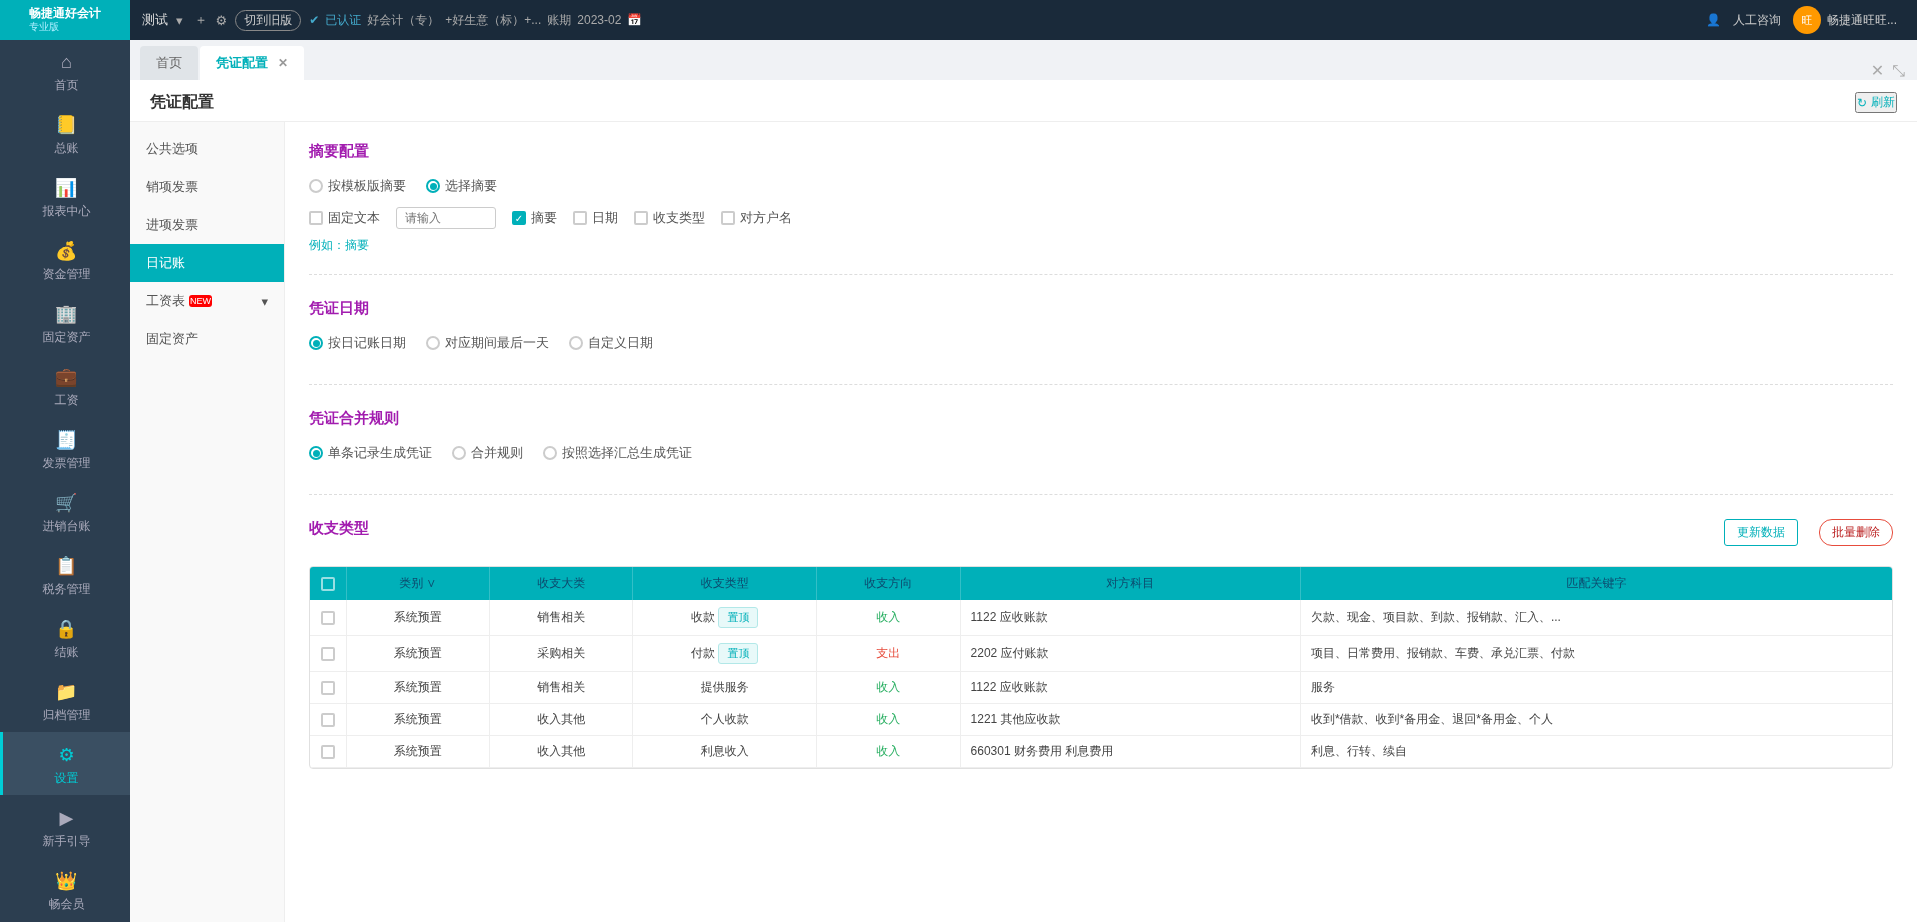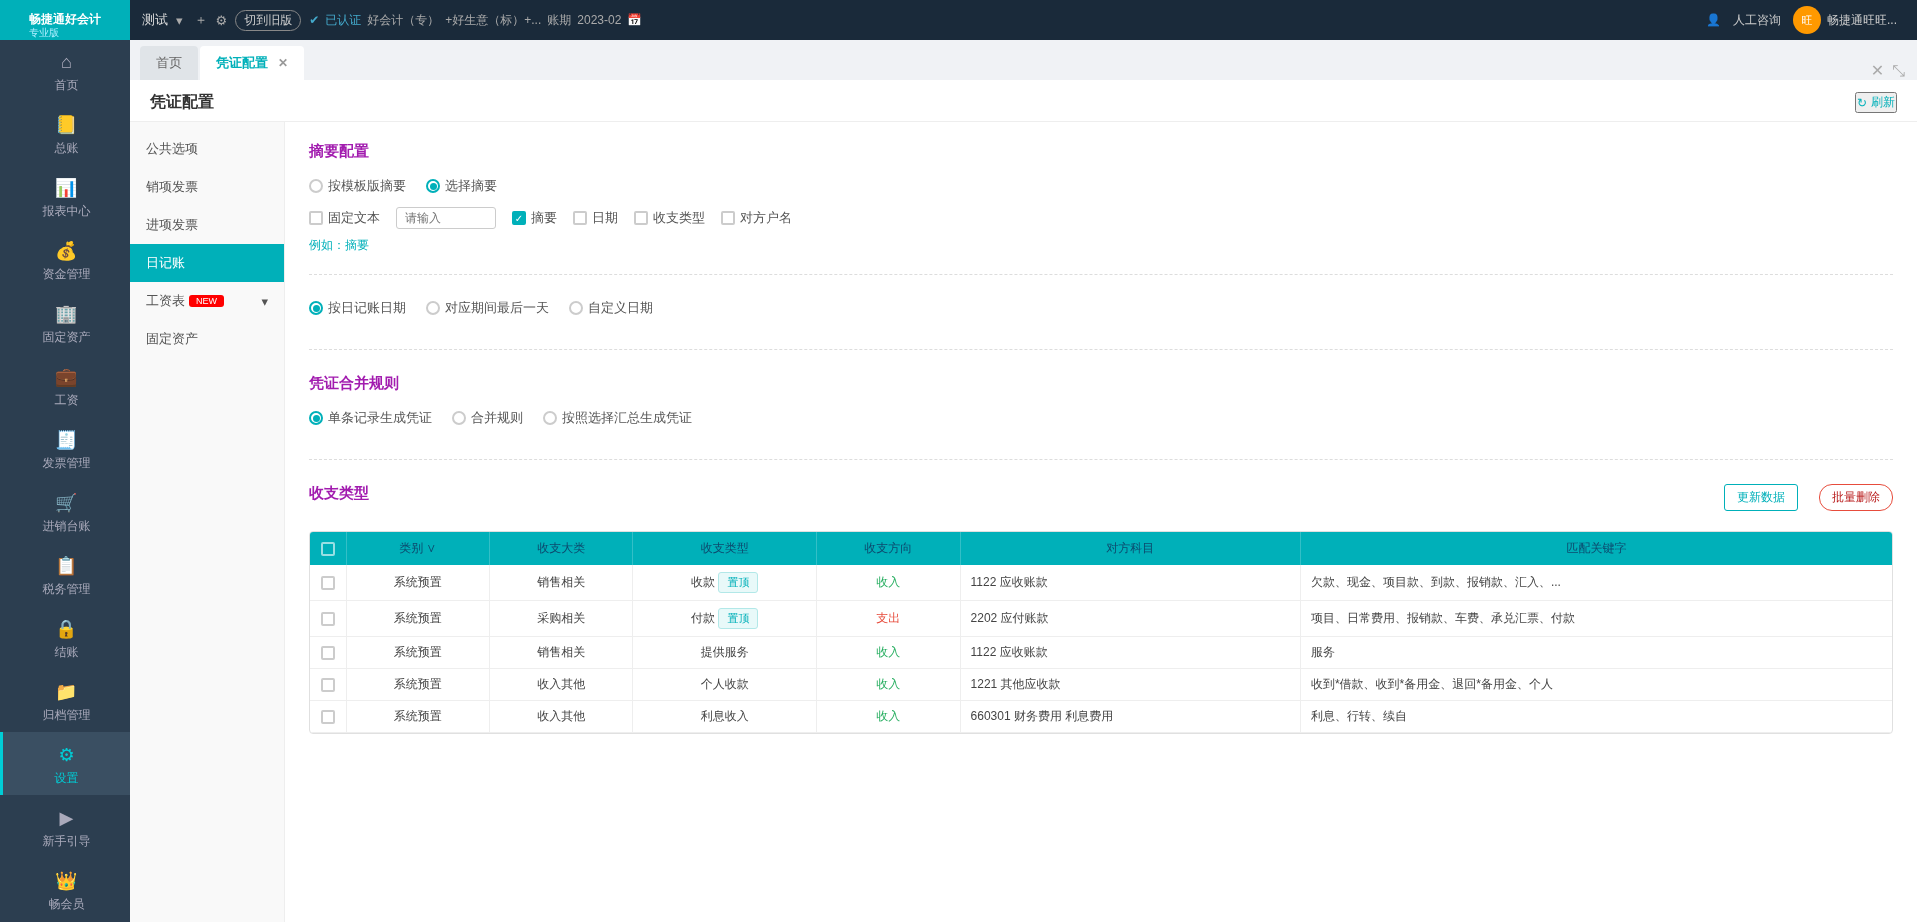--- a/index.html
+++ b/index.html
@@ -9,21 +9,21 @@
     .top-header {
       height: 40px;
       background: #1a2a3a;
       display: flex;
       align-items: center;
       padding: 0 10px;
       color: #ccc;
       flex-shrink: 0;
     }
     .top-header .logo {
-      display: flex; align-items: flex-end; gap: 6px;
+      display: flex; align-items: center; gap: 6px;
       background: #00b0b9;
       width: 130px;
       height: 40px;
       justify-content: center;
       margin-left: -10px;
       padding: 0 8px;
     }
     .logo-text { color: white; font-size: 12px; font-weight: bold; line-height: 1.2; }
     .logo-sub { color: #aef; font-size: 10px; }
     .header-mid { display: flex; align-items: center; gap: 8px; padding: 0 12px; flex: 1; }
@@ -119,21 +119,21 @@
     .left-nav-item {
       padding: 10px 16px;
       font-size: 13px;
       color: #555;
       cursor: pointer;
       display: flex;
       align-items: center;
       gap: 4px;
     }
     .left-nav-item.active { background: #00b0b9; color: white; }
-    .new-badge { background: red; color: white; font-size: 9px; border-radius: 3px; padding: 1px 7px; }
+    .new-badge { background: red; color: white; font-size: 9px; border-radius: 3px; padding: 1px 1px; }
 
     
     .right-content { flex: 1; padding: 20px 24px; overflow-y: auto; }
 
     
     .section { margin-bottom: 24px; padding-bottom: 20px; border-bottom: 1px dashed #ddd; }
     .section:last-child { border-bottom: none; }
     .section-title { font-size: 15px; font-weight: bold; color: #a21caf; margin-bottom: 16px; }
 
     
@@ -370,20 +370,21 @@
                 <div class="cb-box"></div>
                 <span>对方户名</span>
               </label>
             </div>
             <div class="example-text">
               <span>例如：摘要</span>
             </div>
           </div>
 
           <div class="section">
+            <div class="section-title">凭证日期</div>
             <div class="radio-group">
               <label class="radio-option">
                 <div class="radio-circle checked"></div>
                 <span>按日记账日期</span>
               </label>
               <label class="radio-option">
                 <div class="radio-circle"></div>
                 <span>对应期间最后一天</span>
               </label>
               <label class="radio-option">

